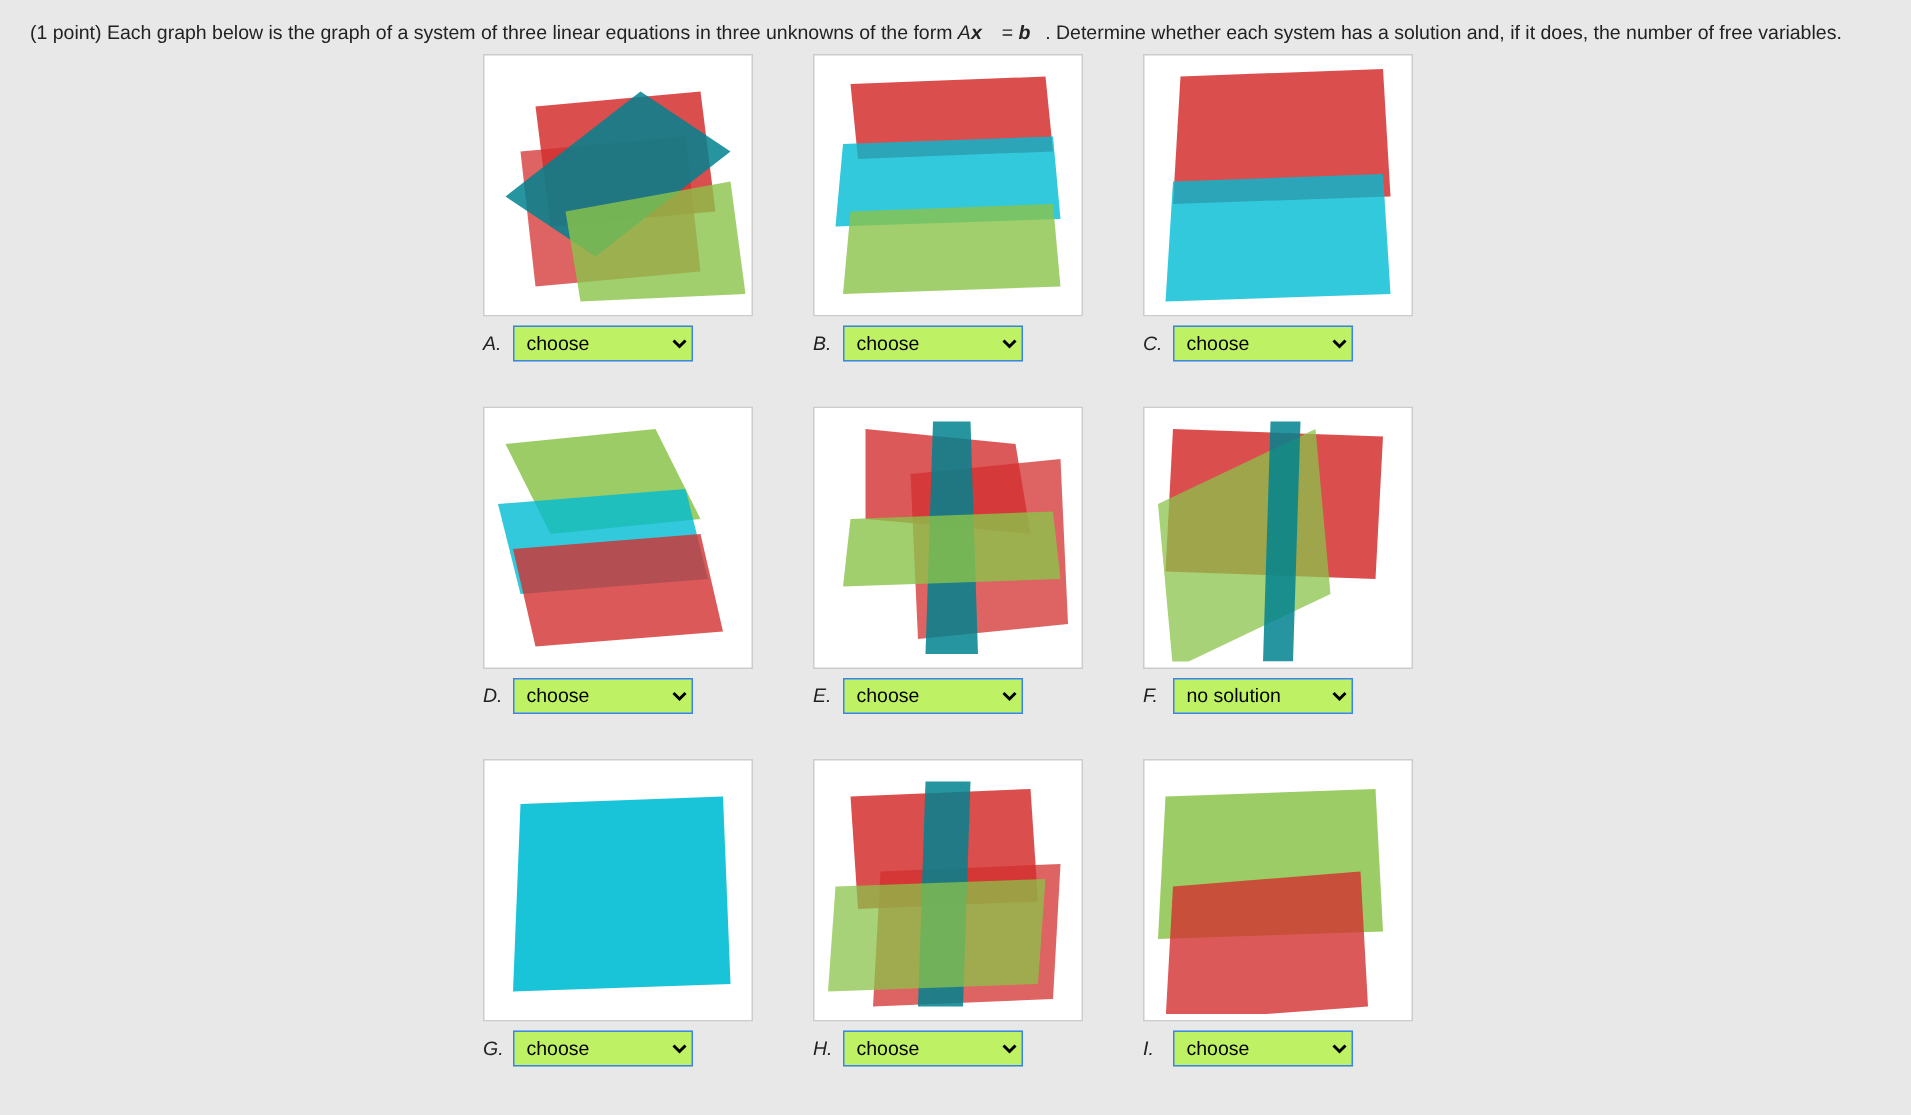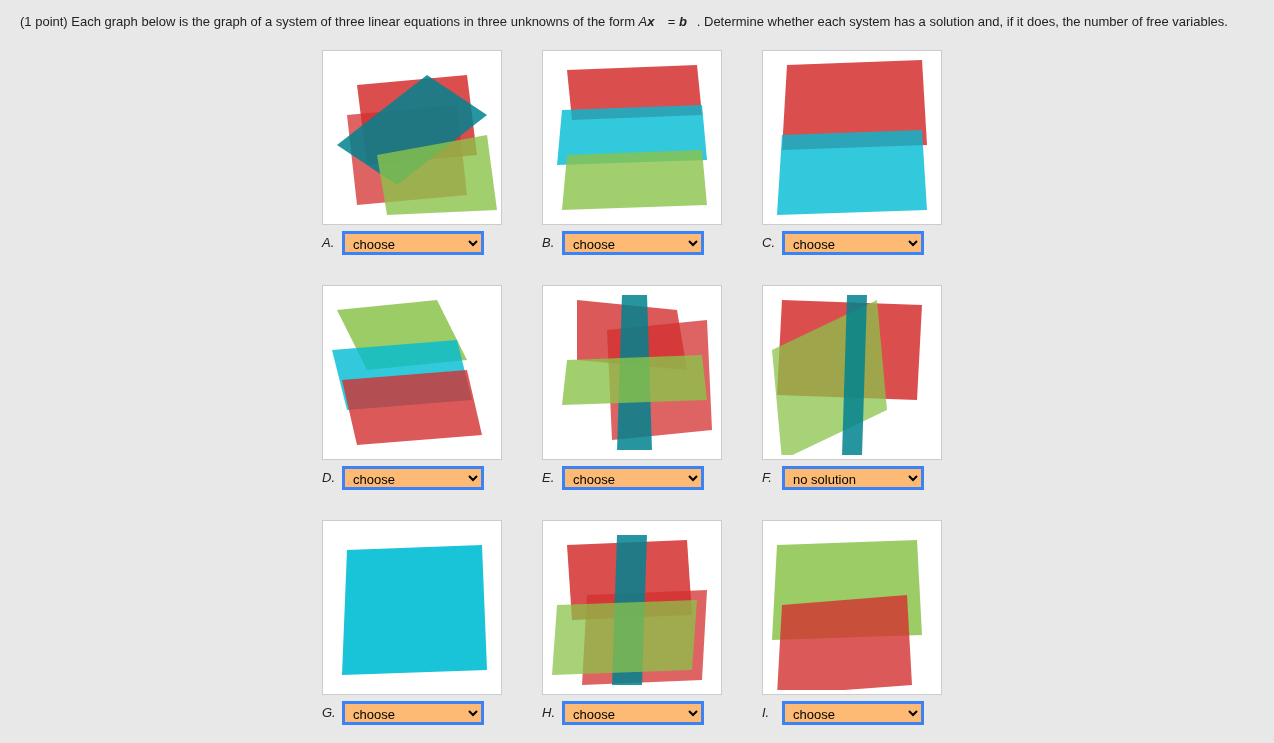--- a/index.html
+++ b/index.html
@@ -5,21 +5,21 @@
     * { box-sizing: border-box; margin: 0; padding: 0; }
     body {
       background: #e8e8e8;
       font-family: Arial, sans-serif;
       font-size: 13px;
       color: #222;
       padding: 12px 20px;
     }
     .instruction {
       font-size: 13px;
-      margin-bottom: 18px;
+      margin-bottom: 4px;
       line-height: 1.5;
     }
     .grid {
       display: grid;
       grid-template-columns: repeat(3, 190px);
       gap: 30px 30px;
       justify-content: center;
     }
     .cell {
       display: flex;
@@ -44,24 +44,24 @@
       font-size: 13px;
     }
     .cell-label {
       font-style: italic;
       font-size: 13px;
       min-width: 16px;
     }
     select {
       font-size: 13px;
       padding: 2px 4px;
-      border: 3px solid #3b82f6;
-      background: #fdba74;
+      border: 1px solid #3b82f6;
+      background: #bef264;
       height: 24px;
-      width: 142px;
+      width: 120px;
       cursor: pointer;
     }
     
   </style>
 </head>
 <body>
 
 <div class="instruction">
   (1 point) Each graph below is the graph of a system of three linear equations in three unknowns of the form <i>A</i><b><i>x⃗</i></b> = <b><i>b⃗</i></b>. Determine whether each system has a solution and, if it does, the number of free variables.
 </div>

